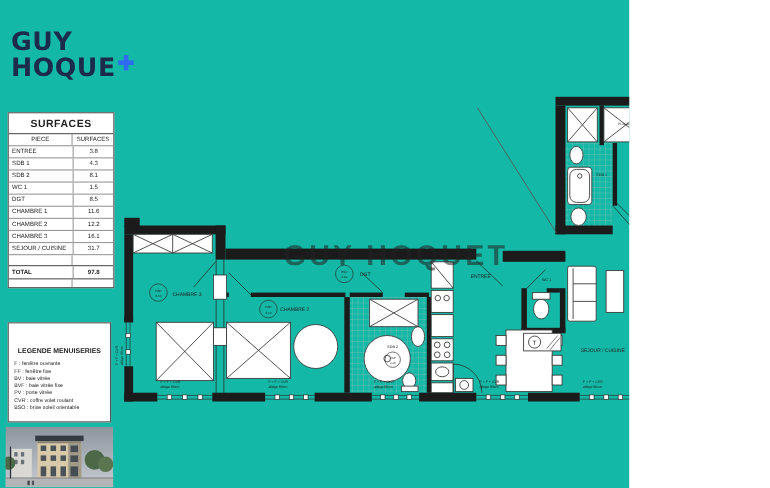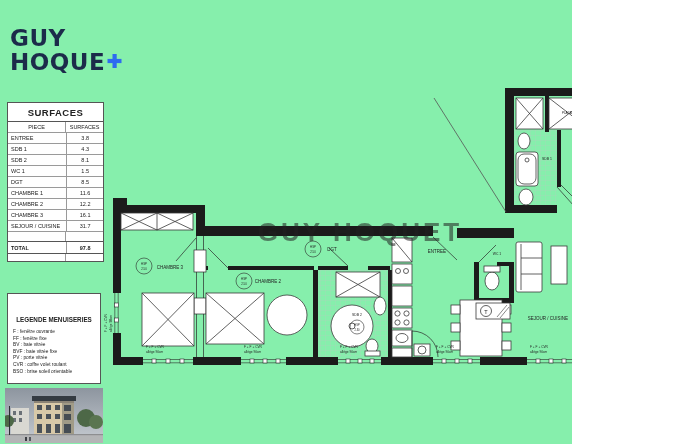--- a/index.html
+++ b/index.html
@@ -1,21 +1,21 @@
 <!DOCTYPE html>
 <html><head>
 <meta charset="utf-8">
 <style>
   html,body{margin:0;padding:0;background:#fff;}
-  #stage{position:relative;width:572px;height:444px;background:#86efac;overflow:hidden;
+  #stage{position:relative;width:572px;height:444px;background:#14b8a6;overflow:hidden;
          font-family:"Liberation Sans",sans-serif;color:#1c2b4a;}
   
   .logo{position:absolute;left:10px;top:26px;line-height:24px;font-weight:800;
         font-size:23px;letter-spacing:.5px;color:#1c2b4a;font-family:"DejaVu Sans",sans-serif;}
-  .logo .l2{display:flex;align-items:center;}
+  .logo .l2{display:flex;}
   .logo svg{margin-left:2px;}
   
   .surfaces{position:absolute;left:7px;top:102px;width:95px;border:1px solid #555;
             background:#fff;font-size:6px;color:#222;}
   .s-title{font-size:9.5px;font-weight:bold;text-align:center;padding:4px 0 3px;
            border-bottom:1px solid #555;letter-spacing:.5px;}
   .s-row{display:flex;border-bottom:1px solid #9a9a9a;height:10px;align-items:center;}
   .s-row .c1{flex:1.55;padding-left:3px;border-right:1px solid #9a9a9a;height:100%;
              display:flex;align-items:center;font-size:5.5px;}
   .s-row .c2{flex:1;text-align:center;font-size:5.5px;}

